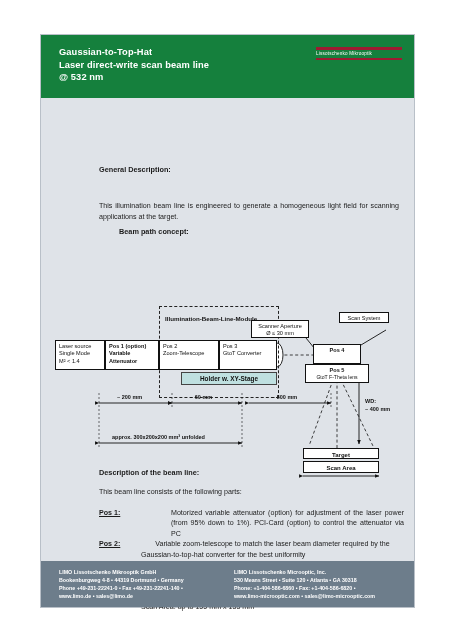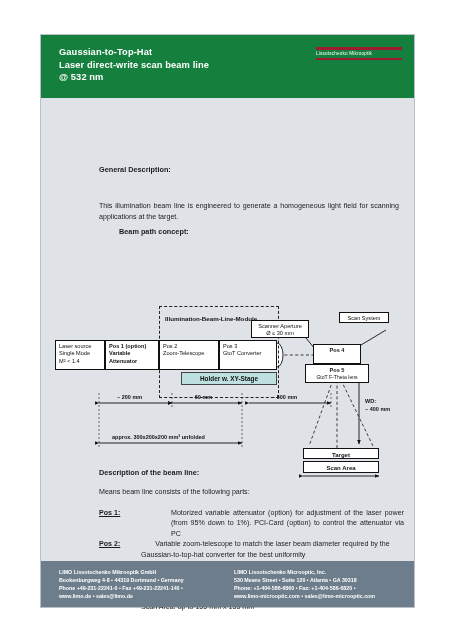--- a/index.html
+++ b/index.html
@@ -166,21 +166,21 @@
 
       <div class="dim" style="left:76px;top:96px;">~ 200 mm</div>
       <div class="dim" style="left:149px;top:96px;">~ 60 mm</div>
       <div class="dim" style="left:231px;top:96px;">~ 500 mm</div>
       <div class="dim" style="left:324px;top:100px;white-space:pre-line;line-height:7.5px;">WD:
 ~ 400 mm</div>
       <div class="dim" style="left:71px;top:136px;">approx. 300x200x200 mm³ unfolded</div>
     </div>
 
     <div class="h" id="deschead">Description of the beam line:</div>
-    <div class="p" id="descintro">Means beam line consists of the following parts:</div>
+    <div class="p" id="descintro">This beam line consists of the following parts:</div>
 
     <div class="poslist">
         <div class="posrow">
           <div class="poslab">Pos 1:</div>
           <div style="flex: 1 1 0%;">
             <div style="text-align: justify; margin-left: 30px;">Motorized variable attenuator (option) for adjustment of the laser power (from 95% down to 1%). PCI-Card (option) to control the attenuator via PC</div>
           </div>
         </div>
         <div class="posrow">
           <div class="poslab">Pos 2:</div>

